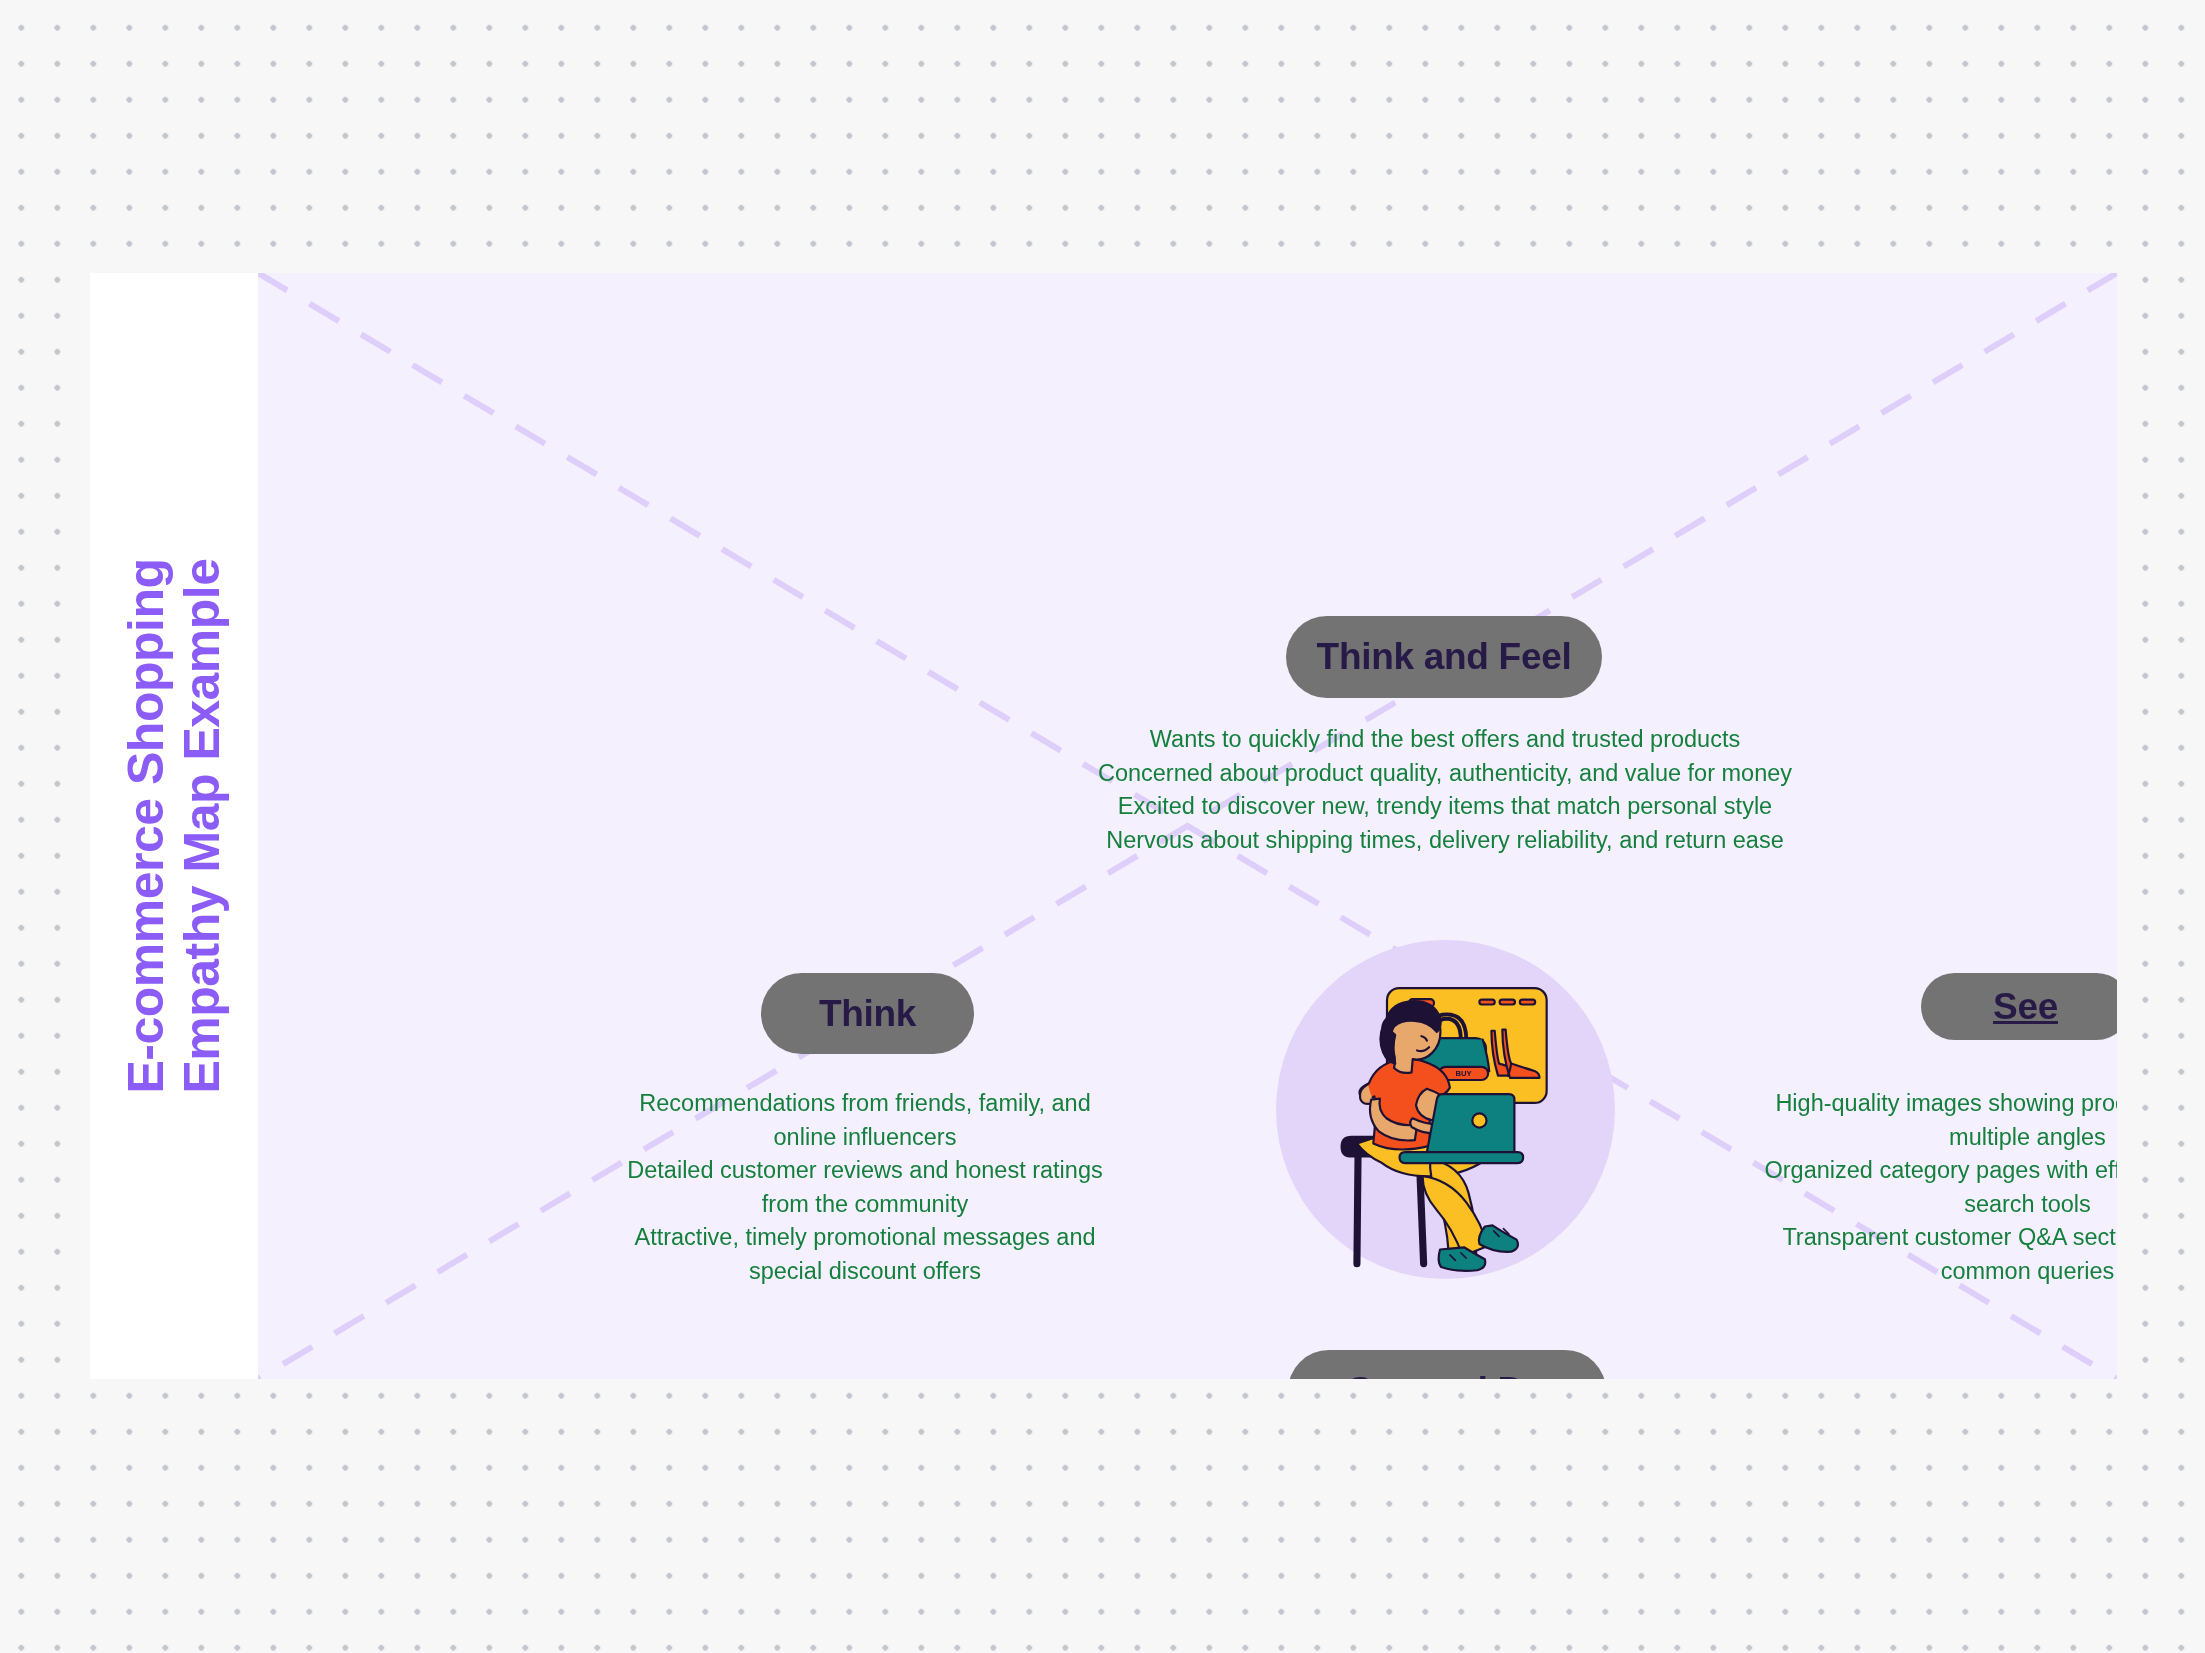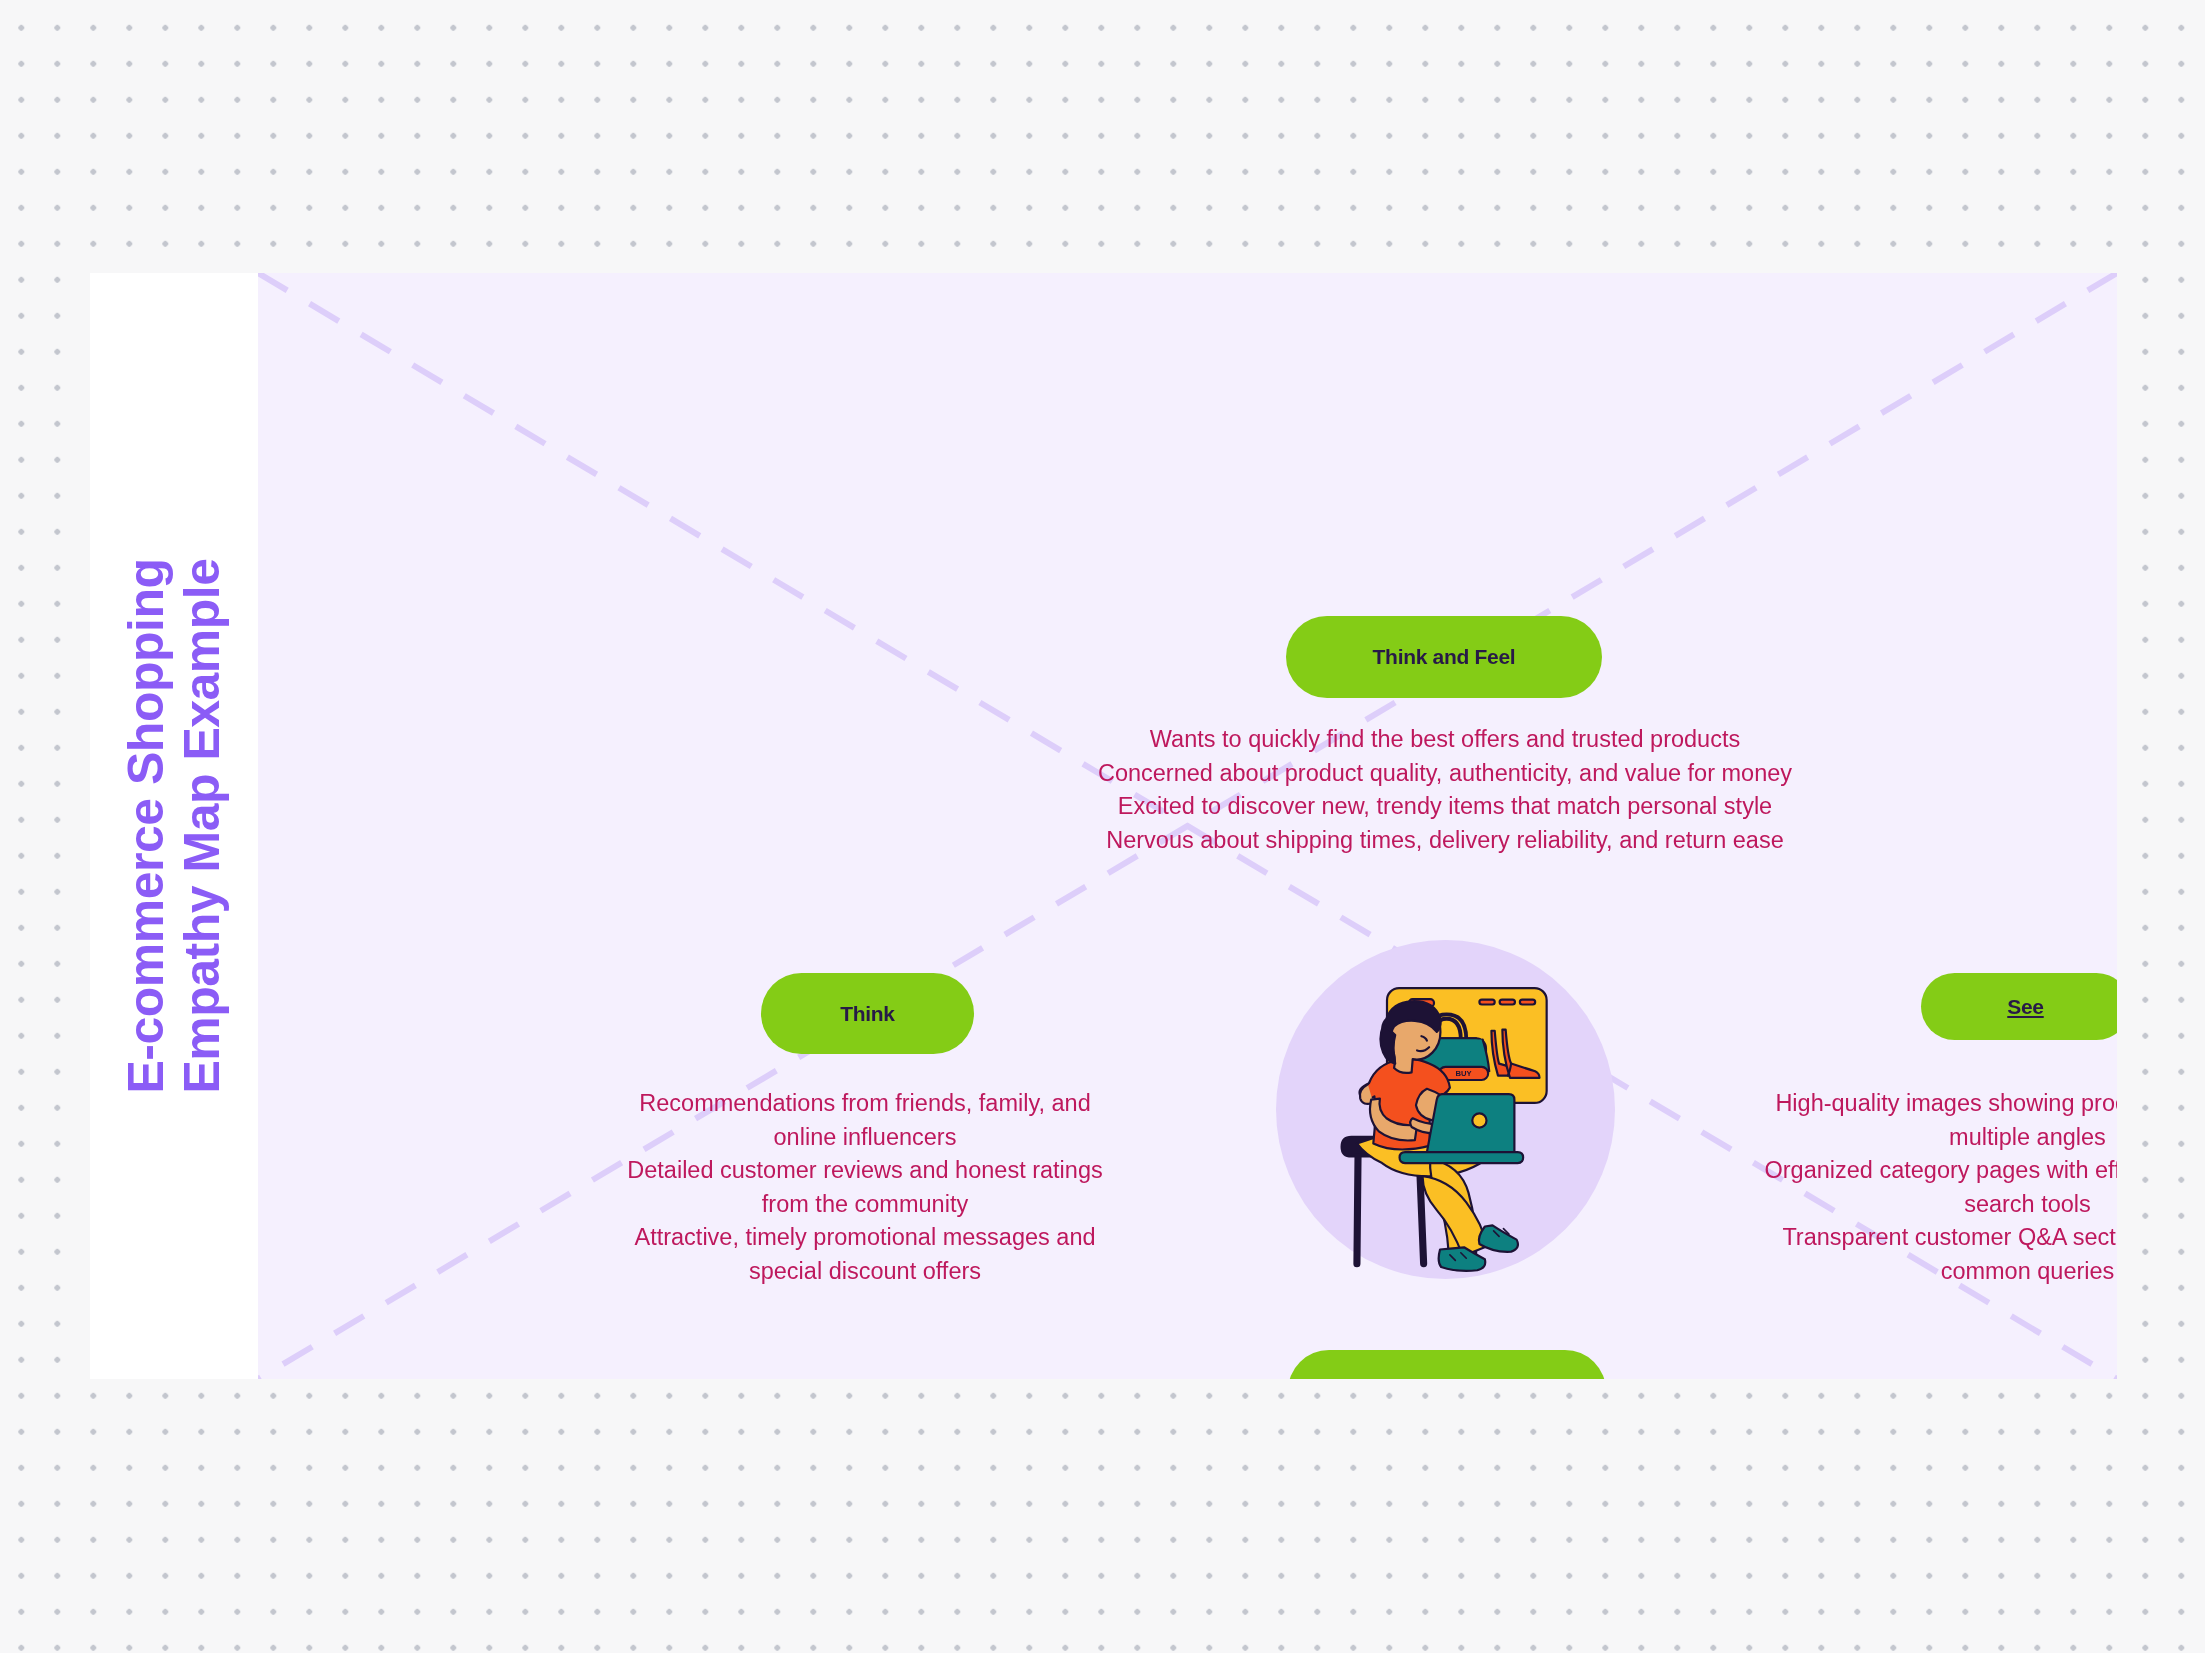--- a/index.html
+++ b/index.html
@@ -53,39 +53,39 @@
     font-size:50px;
     font-weight:700;
     line-height:1.12;
     text-align:center;
     letter-spacing:-0.5px;
   }
 
   
   .pill{
     position:absolute;
-    background:#84cc16;
+    background:#737373;
     border-radius:546px;
     color:#271a47;
-    font-size:21px;
+    font-size:37px;
     font-weight:700;
     display:flex;
     align-items:center;
     justify-content:center;
     letter-spacing:-0.3px;
   }
   #pill-think{ left:1028px; top:343px;  width:316px; height:82px; }
   #pill-hear { left:503px;  top:700px; width:213px; height:81px; }
   #pill-see  { left:1663px; top:700px; width:209px; height:67px;text-decoration:underline; }
   #pill-say  { left:1030px; top:1077px; width:318px; height:82px; }
 
   
   .body-txt{
     position:absolute;
-    color:#be185d;
+    color:#15803d;
     font-size:23.5px;
     line-height:1.43;
     text-align:center;
     white-space:pre-line;
   }
   #txt-think{ left:804px; top:450px;  width:766px; }
   #txt-hear { left:361px;  top:814px; width:492px;  }
   #txt-see  { left:1504px; top:814px; width:531px;  }
 
   

